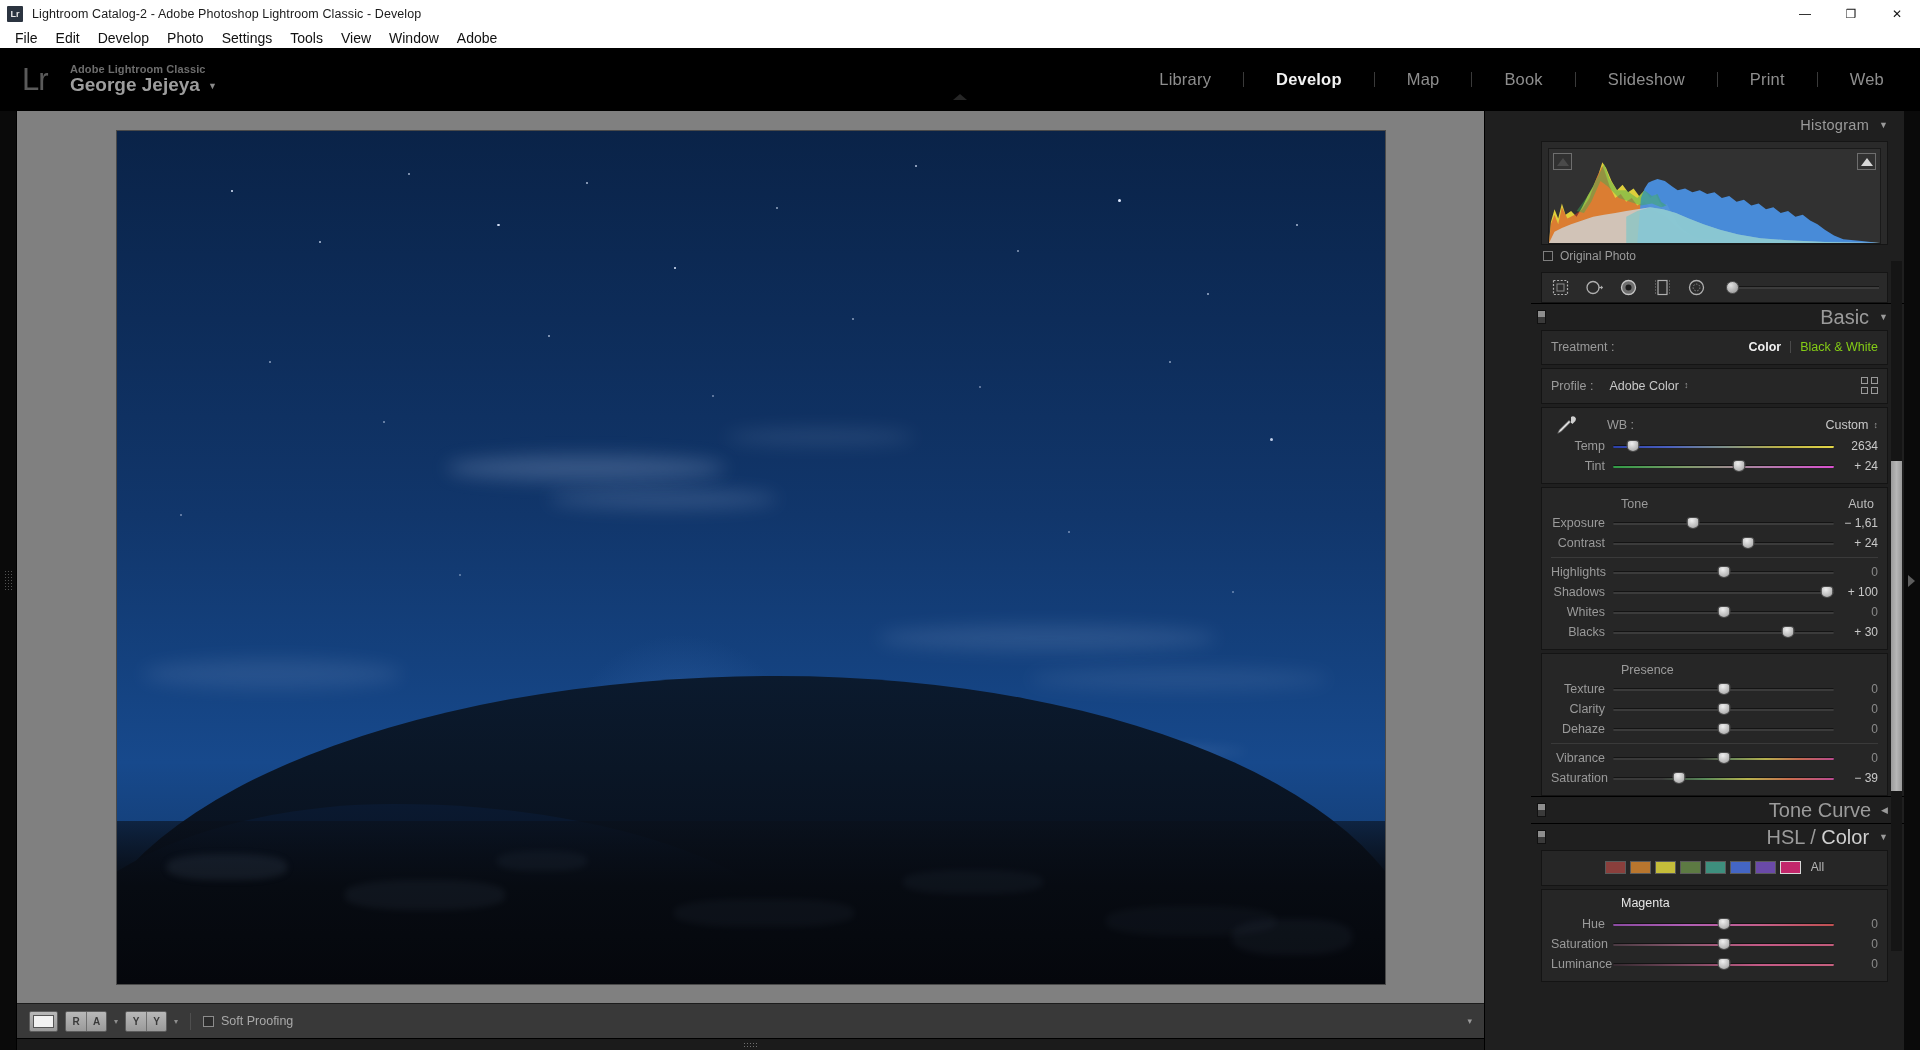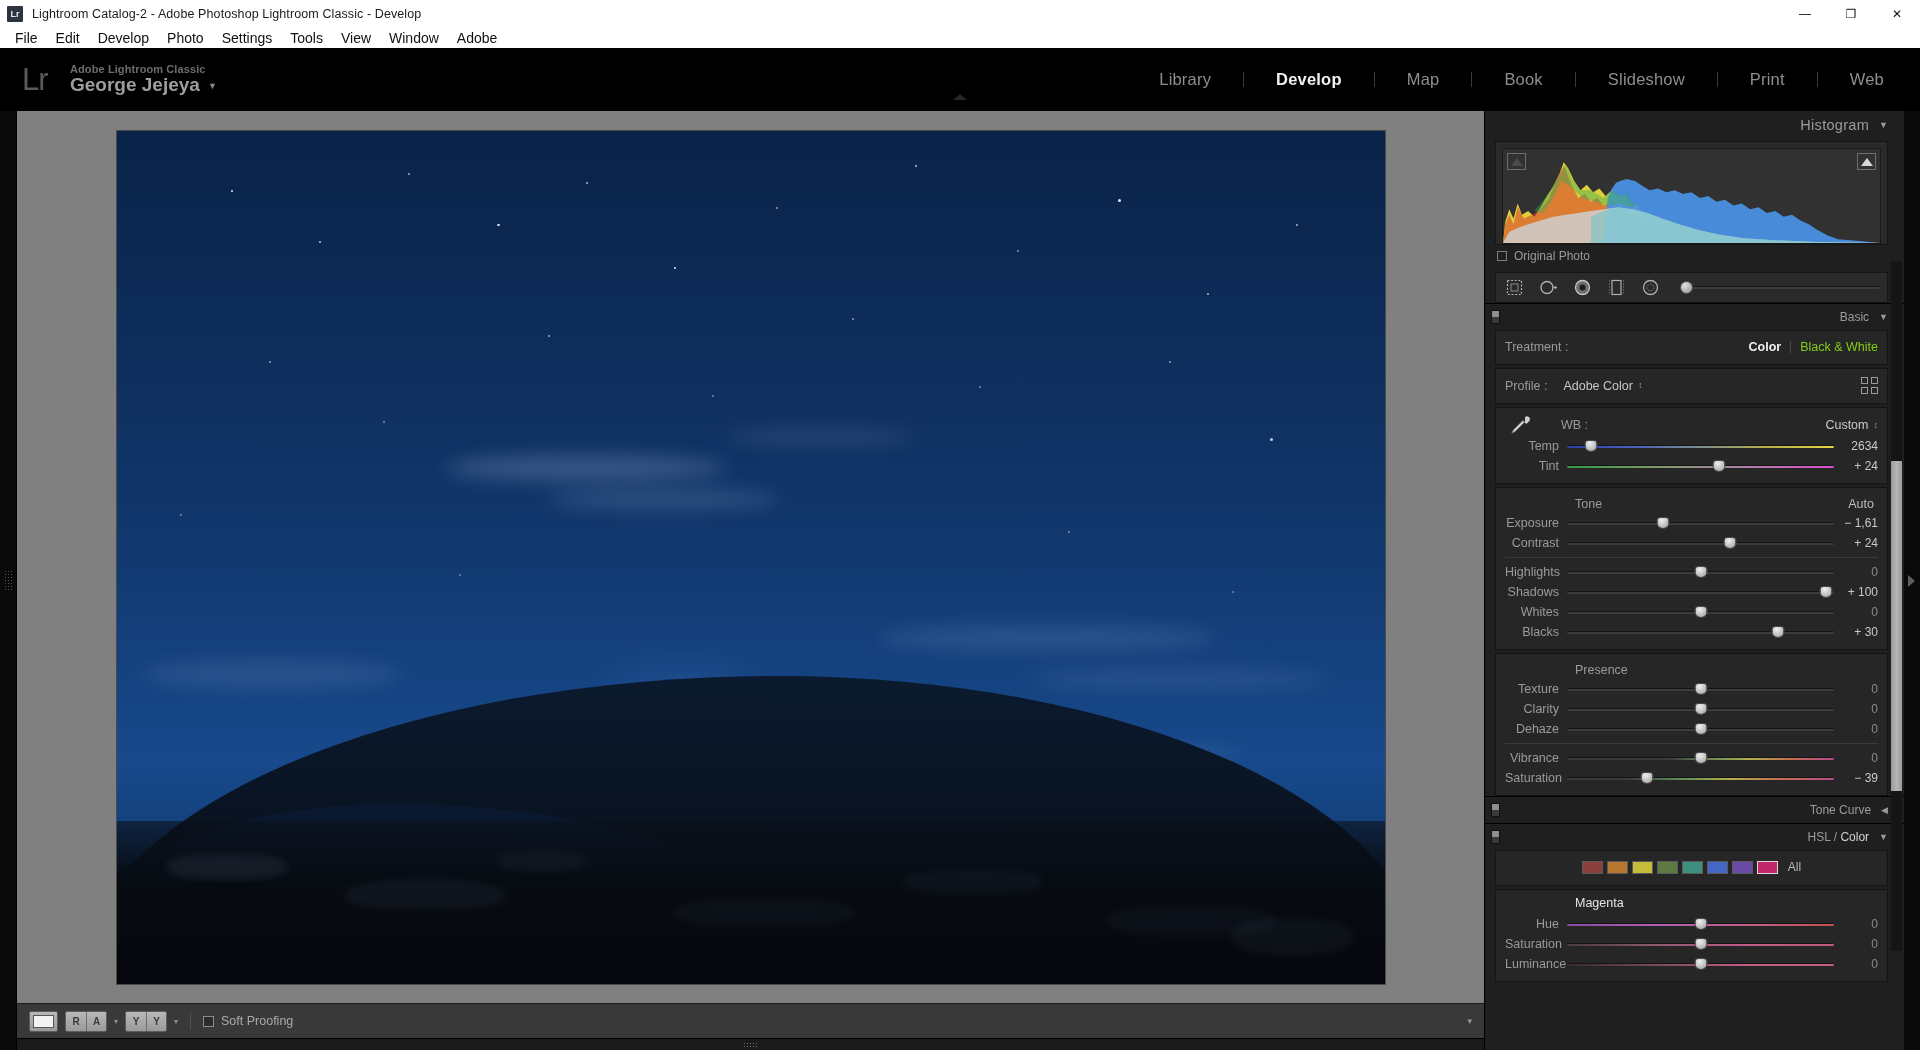--- a/index.html
+++ b/index.html
@@ -92,21 +92,21 @@
   .toolbar .right-caret { margin-left:auto; font-size:9px; color:#9a9a9a; }
 
   .filmstrip-edge { height:12px; background:#1b1b1b; border-top:1px solid #000;
                     display:flex; align-items:center; justify-content:center; }
   .filmstrip-edge .dots { width:16px; height:5px;
       background-image:radial-gradient(#707070 40%, transparent 41%); background-size:3px 3px; }
 
   
   .rightpanel { width:420px; background:#1f1f1f; border-left:1px solid #000;
                 display:flex; flex-direction:column; position:relative; }
-  .rp-scroll { flex:1; overflow:hidden; position:relative; }
+  .rp-scroll { flex:1; overflow:hidden; position:relative;margin-left:46px; }
   .panel-head { height:28px; display:flex; align-items:center; justify-content:flex-end;
                 padding:0 16px 0 10px; background:#1f1f1f; gap:10px; }
   .panel-head .ptitle { font-size:14.5px; color:#9b9b9b; letter-spacing:.3px; }
   .panel-head .pcaret { font-size:9px; color:#9a9a9a; }
 
   .histo-box { margin:2px 16px 0 10px; background:#2a2a2a; border:1px solid #151515; padding:6px 6px 0; }
   .histo { position:relative; height:96px; background:#313131; border:1px solid #1a1a1a; overflow:hidden; }
   .histo svg { position:absolute; inset:0; width:100%; height:100%; }
   .clip { position:absolute; top:4px; width:19px; height:17px; border:1px solid #6e6e6e; }
   .clip.l { left:4px; } .clip.r { right:4px; }
@@ -126,21 +126,21 @@
   .amt-slider { flex:1; display:flex; align-items:center; margin-left:6px; }
   .amt-knob { width:13px;height:13px;border-radius:50%;
               background:radial-gradient(circle at 35% 30%,#e2e2e2,#8e8e8e); border:1px solid #555; }
   .amt-line { flex:1; height:3px; background:#3c3c3c; border-top:1px solid #161616; }
 
   .section { background:#1f1f1f; }
   .sec-head { height:27px; display:flex; align-items:center; justify-content:flex-end;
               padding-right:16px; position:relative; border-top:1px solid #000; }
   .sec-head .sw { position:absolute; left:6px; width:9px; height:14px;
                   background:linear-gradient(180deg,#8e8e8e 50%,#3a3a3a 50%); border:1px solid #111; }
-  .sec-title { font-size:12px; color:#9b9b9b; margin-right:10px; }
+  .sec-title { font-size:20px; color:#9b9b9b; margin-right:10px; }
   .sec-title b { color:#d0d0d0; font-weight:normal; }
   .sec-caret { font-size:9px; color:#9a9a9a; }
 
   .block { margin:0 16px 0 10px; background:#262626; border:1px solid #141414; padding:6px 9px 7px; }
   .block + .block { margin-top:3px; }
   .row { display:flex; align-items:center; height:20px; font-size:12.5px; }
   .row .lbl { color:#9a9a9a; width:62px; text-align:right; padding-right:8px; }
   .row .val { width:44px; text-align:right; color:#c9c9c9; font-size:12px; }
   .row .val.zero { color:#8a8a8a; }
   .track { position:relative; flex:1; height:14px; display:flex; align-items:center; }

